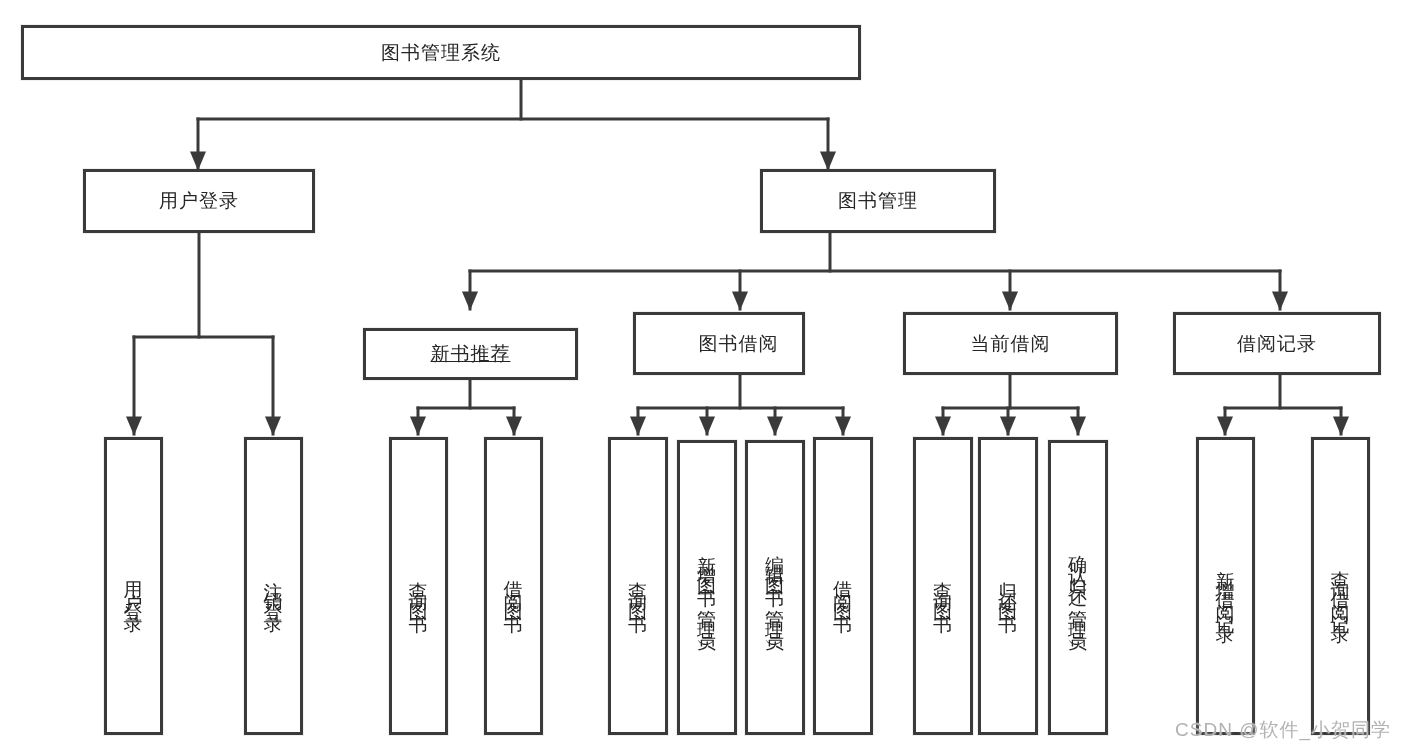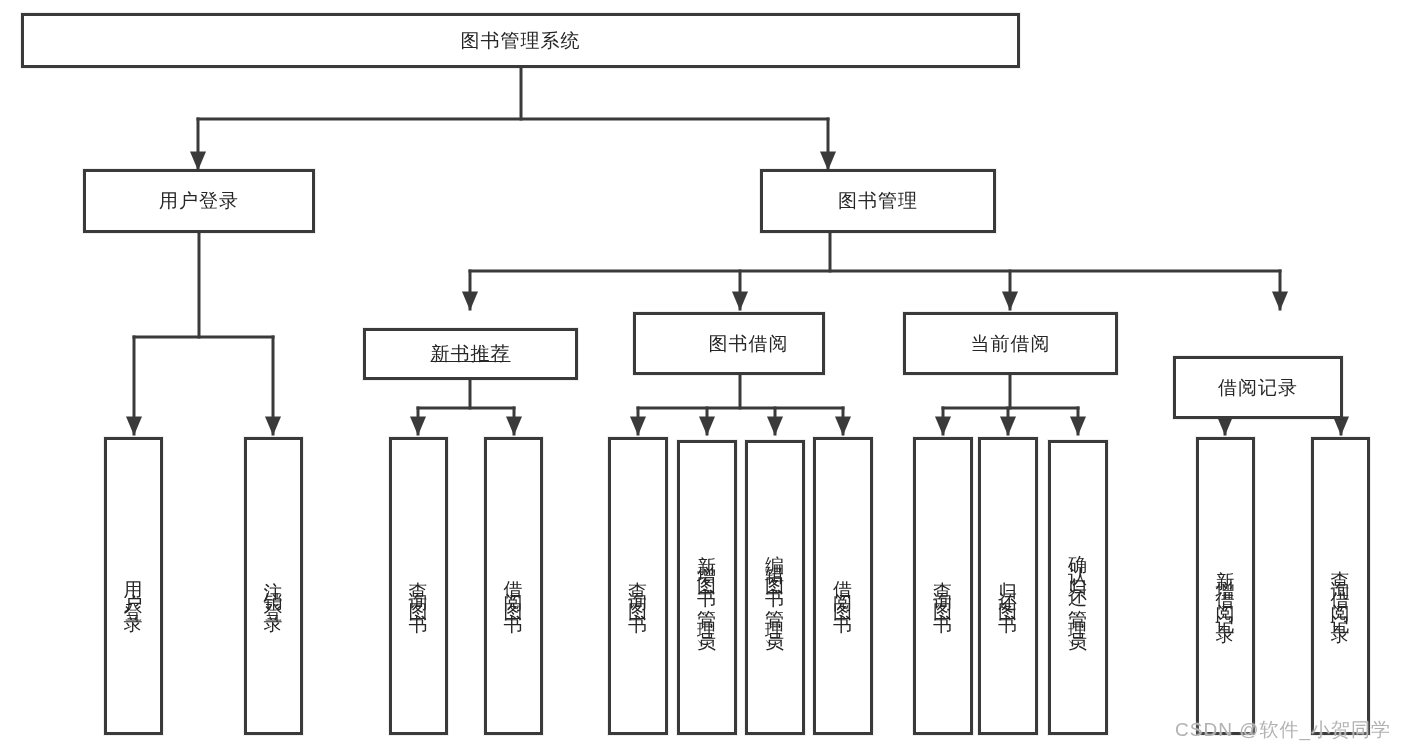--- a/index.html
+++ b/index.html
@@ -91,29 +91,29 @@
       <path d="M1008 408 V434" marker-end="url(#arw)"></path>
       <path d="M1078 408 V434" marker-end="url(#arw)"></path>
 
       <path d="M1280 375 V408"></path>
       <path d="M1225 408 H1341"></path>
       <path d="M1225 408 V434" marker-end="url(#arw)"></path>
       <path d="M1341 408 V434" marker-end="url(#arw)"></path>
     </g>
   </svg>
 
-  <div class="node" style="left:21px;top:13px;width:999px;height:55px;">图书管理系统</div>
+  <div class="node" style="left:21px;top:25px;width:840px;height:55px;">图书管理系统</div>
 
   <div class="node" style="left:83px;top:169px;width:232px;height:64px;">用户登录</div>
   <div class="node" style="left:712px;top:169px;width:236px;height:64px;margin-left:48px;">图书管理</div>
 
   <div class="node" style="left:363px;top:328px;width:215px;height:52px;text-decoration:underline;">新书推荐</div>
-  <div class="node" style="left:633px;top:312px;width:192px;height:63px;padding-left:39px;">图书借阅</div>
+  <div class="node" style="left:633px;top:312px;width:172px;height:63px;padding-left:39px;">图书借阅</div>
   <div class="node" style="left:903px;top:312px;width:215px;height:63px;font-family:Liberation Serif, serif;">当前借阅</div>
-  <div class="node" style="left:1173px;top:312px;width:170px;height:63px;margin-top:44px;">借阅记录</div>
+  <div class="node" style="left:1173px;top:312px;width:208px;height:63px;">借阅记录</div>
 
   <div class="node vertical" style="left:104px;top:437px;width:59px;height:298px;">用户登录</div>
   <div class="node vertical" style="left:244px;top:437px;width:59px;height:298px;">注销登录</div>
 
   <div class="node vertical" style="left:389px;top:437px;width:59px;height:298px;">查询图书</div>
   <div class="node vertical" style="left:484px;top:437px;width:59px;height:298px;">借阅图书</div>
 
   <div class="node vertical" style="left:608px;top:437px;width:60px;height:298px;">查询图书</div>
   <div class="node vertical" style="left:677px;top:440px;width:60px;height:295px;">新增图书（管理员）</div>
   <div class="node vertical" style="left:745px;top:440px;width:60px;height:295px;">编辑图书（管理员）</div>

